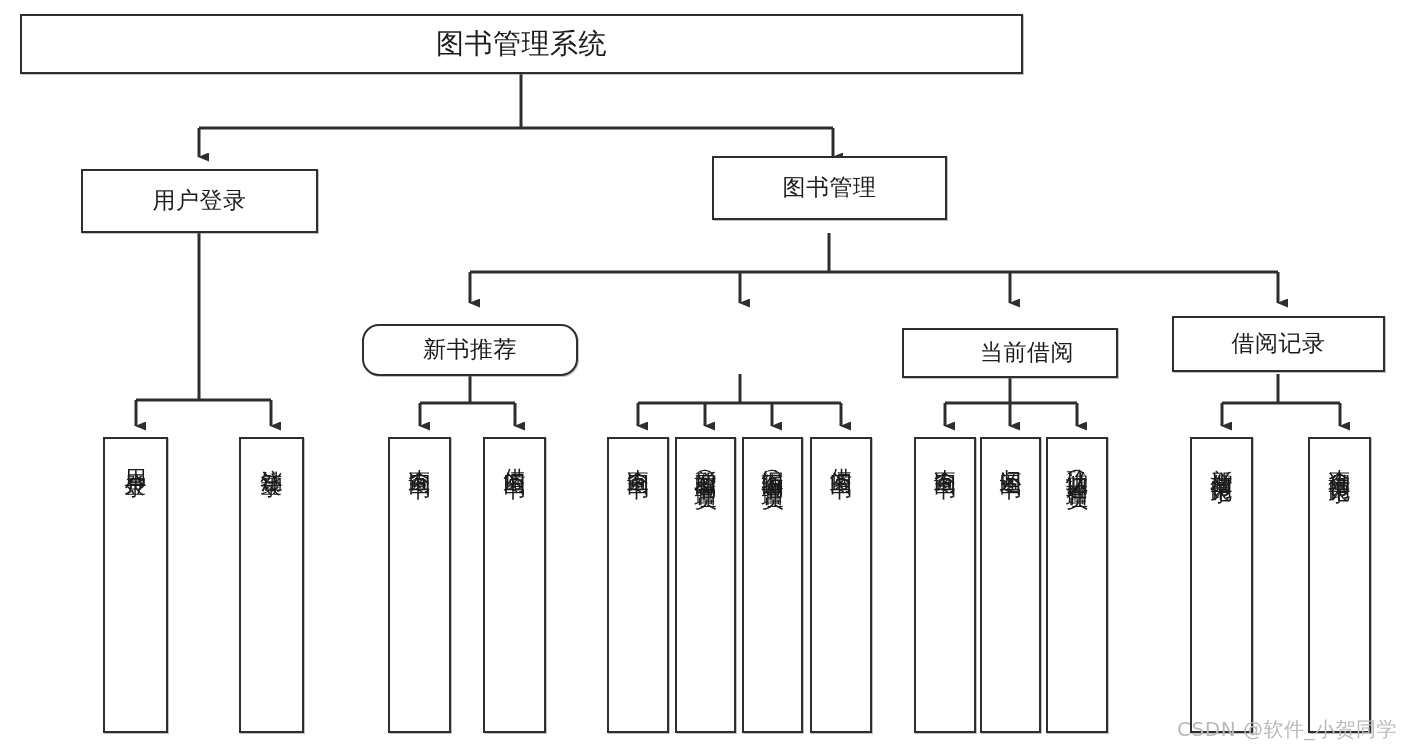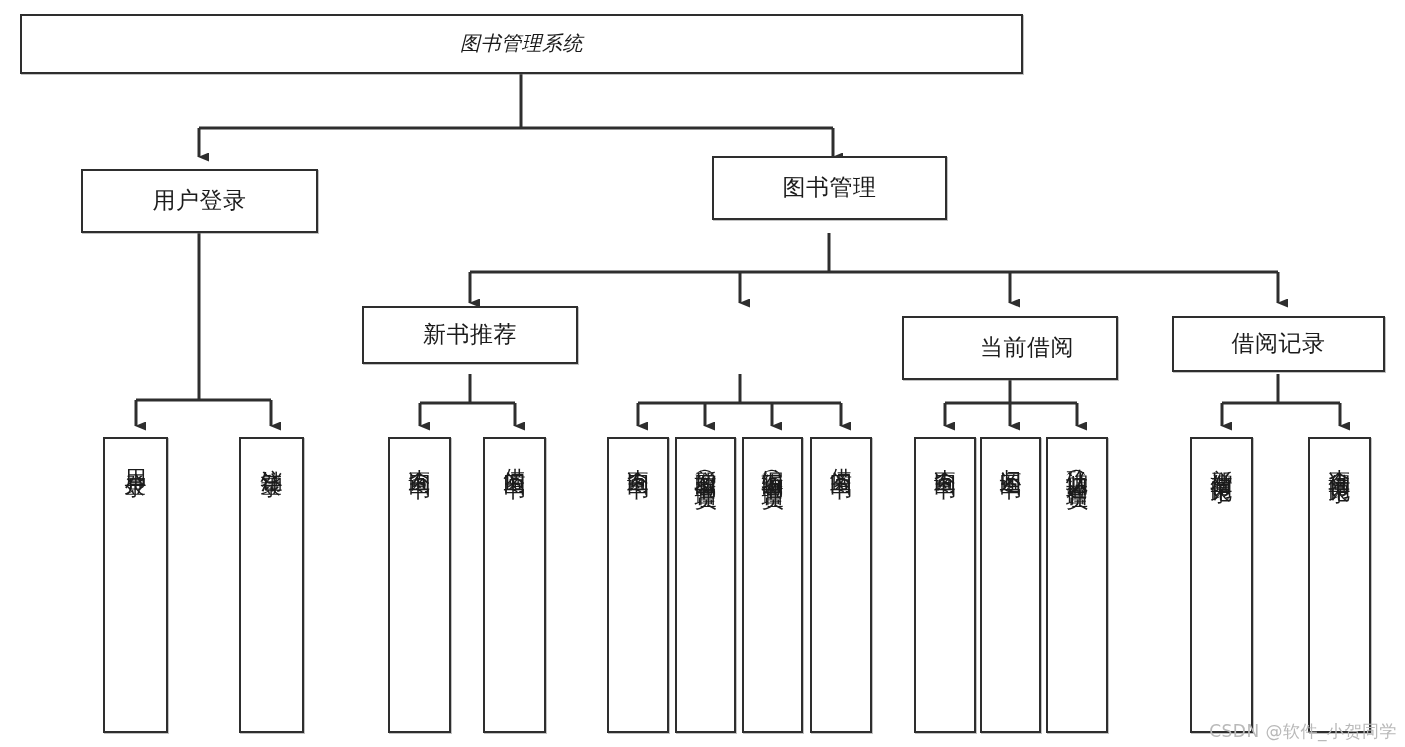--- a/index.html
+++ b/index.html
@@ -42,41 +42,40 @@
     display: block;
     line-height: 1.18;
     letter-spacing: 0.5px;
   }
   
   .node.h .label {
     writing-mode: horizontal-tb;
     font-size: 23px;
   }
   .node.root .label {
-    font-size: 20px;
-    font-style: italic;
+    font-size: 28px;
   }
   
   .node.v {
     align-items: flex-start;
     padding-top: 12px;
   }
   .node.v .label {
     writing-mode: vertical-rl;
     text-orientation: upright;
     font-size: 22px;
     letter-spacing: 3px;
     line-height: 1.0;
     white-space: nowrap;
   }
   #watermark {
     position: absolute;
     right: 8px;
     bottom: 4px;
-    font-size: 17px;
+    font-size: 20px;
     color: #b9b9b9;
     font-family: "DejaVu Sans", "Liberation Sans", sans-serif;
     white-space: nowrap;
     letter-spacing: 0.5px;
   }
 </style>
 </head>
 <body>
 
 <div id="canvas">
@@ -136,26 +135,26 @@
   </div>
 
   <div class="node h" style="left:81px; top:169px; width:237px; height:64px;">
     <span class="label">用户登录</span>
   </div>
 
   <div class="node h" style="left:712px; top:156px; width:235px; height:64px;">
     <span class="label">图书管理</span>
   </div>
 
-  <div class="node h" style="left:362px; top:306px; width:216px; height:58px;">
+  <div class="node h" style="left:362px; top:324px; width:216px; height:52px;border-radius:17px;">
     <span class="label">新书推荐</span>
   </div>
 
 
-  <div class="node h" style="left:902px; top:316px; width:216px; height:64px;padding-left:34px;">
+  <div class="node h" style="left:902px; top:328px; width:216px; height:50px;padding-left:34px;">
     <span class="label">当前借阅</span>
   </div>
 
   <div class="node h" style="left:1172px; top:316px; width:213px; height:56px;">
     <span class="label">借阅记录</span>
   </div>
 
   <div class="node v" style="left:103px; top:437px; width:65px; height:296px;">
     <span class="label">用户登录</span>
   </div>

